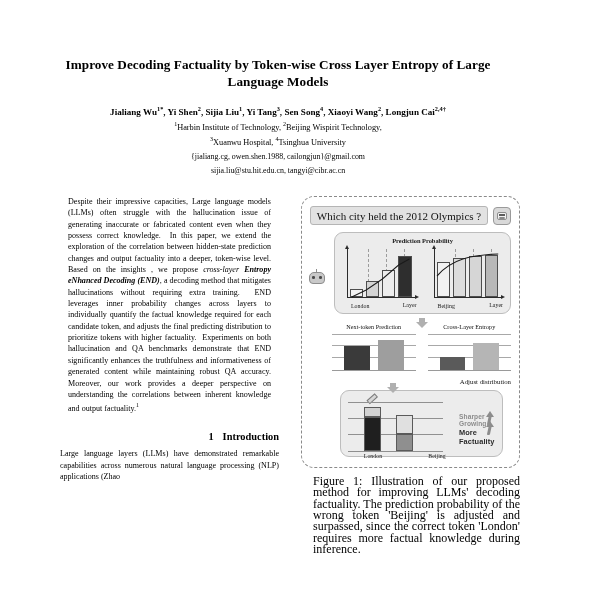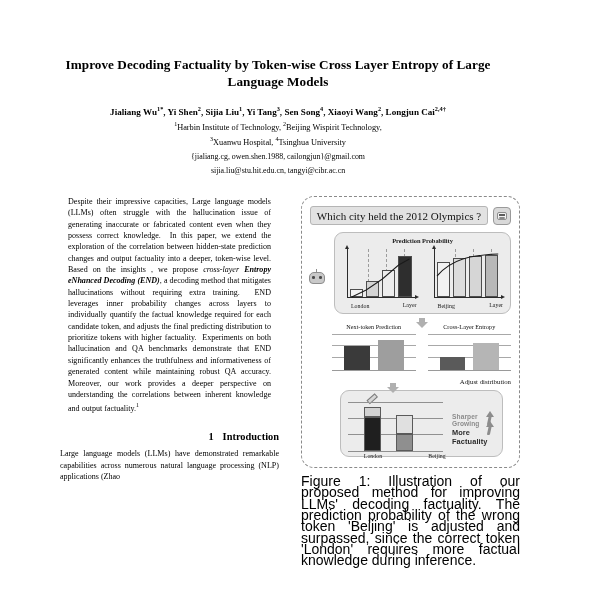--- a/index.html
+++ b/index.html
@@ -96,25 +96,25 @@
     hyphens: manual;
   }
   .abstract-body { padding: 0 8px; }
   .body-text .it { font-style: italic; }
   .body-text .bi { font-style: italic; font-weight: bold; }
   .body-text sup { font-size: 5.8px; vertical-align: super; }
 
   .intro-wrap { margin-top: 17px; }
 
   .caption {
-    font-family: Liberation Sans, sans-serif;
-    font-size: 14px;
+    font-family: Liberation Serif, serif;
+    font-size: 12px;
     line-height: 11.35px;
     text-align: justify;
-    margin: 8px 0 0 0;
+    margin: 8px 0 0 12px;
   }
 
   
   .figure-box {
     width: 100%;
     height: 272px;
     box-sizing: border-box;
     border: 1.2px dashed #8a8a8a;
     border-radius: 13px;
     position: relative;
@@ -295,21 +295,21 @@
   .adjust-label {
     font-family: "Liberation Serif", serif; font-size: 6.8px; color: #111;
   }
 
   .bottom-panel {
     background: #ececec;
     border: 0.9px solid #bdbdbd;
     border-radius: 9px;
     margin: 0 8px 0 30px;
     padding: 5px 7px 4px 7px;
-    display: flex; align-items: flex-end; gap: 9px;
+    display: flex; align-items: flex-end; gap: 16px;
   }
   .stacks { position: relative; width: 95px; height: 56px; }
   .stacks .base {
     position: absolute; left: 0; right: 0; bottom: 0; height: 1.3px; background: #8f8f8f;
   }
   .stacks .hl {
     position: absolute; left: 0; right: 0; height: 0; border-top: 0.9px solid #909090;
   }
   .stacks .col-s {
     position: absolute; bottom: 1.3px; width: 17px;
@@ -374,21 +374,21 @@
 
     <div class="col">
       <div class="abstract-body">
         <p class="body-text">Despite their impressive capacities, Large language models (LLMs) often struggle with the hallucination issue of generating inaccurate or fabricated content even when they possess correct knowledge.&nbsp; In this paper, we extend the exploration of the correlation between hidden-state prediction changes and output factuality into a deeper, token-wise level. Based on the insights , we propose <span class="it">cross-layer</span> <span class="bi">Entropy eNhanced Decoding (END)</span>, a decoding method that mitigates hallucinations without requiring extra training.&nbsp; END leverages inner probability changes across layers to individually quantify the factual knowledge required for each candidate token, and adjusts the final predicting distribution to prioritize tokens with higher factuality.&nbsp; Experiments on both hallucination and QA benchmarks demonstrate that END significantly enhances the truthfulness and informativeness of generated content while maintaining robust QA accuracy. Moreover, our work provides a deeper perspective on understanding the correlations between inherent knowledge and output factuality.<sup>1</sup></p>
       </div>
 
       <div class="intro-wrap">
         <div class="section-head-left">
           <span class="num">1</span><span>Introduction</span>
         </div>
-        <p class="body-text">Large language models (LLMs) have demonstrated remarkable capabilities across numerous natural language processing (NLP) applications (Zhao</p>
+        <p class="body-text">Large language layers (LLMs) have demonstrated remarkable capabilities across numerous natural language processing (NLP) applications (Zhao</p>
       </div>
     </div>
 
     <div class="col">
 
       <div class="figure-box">
 
         <div class="mascot">
           <div class="ant"></div>
           <div class="head"></div>

